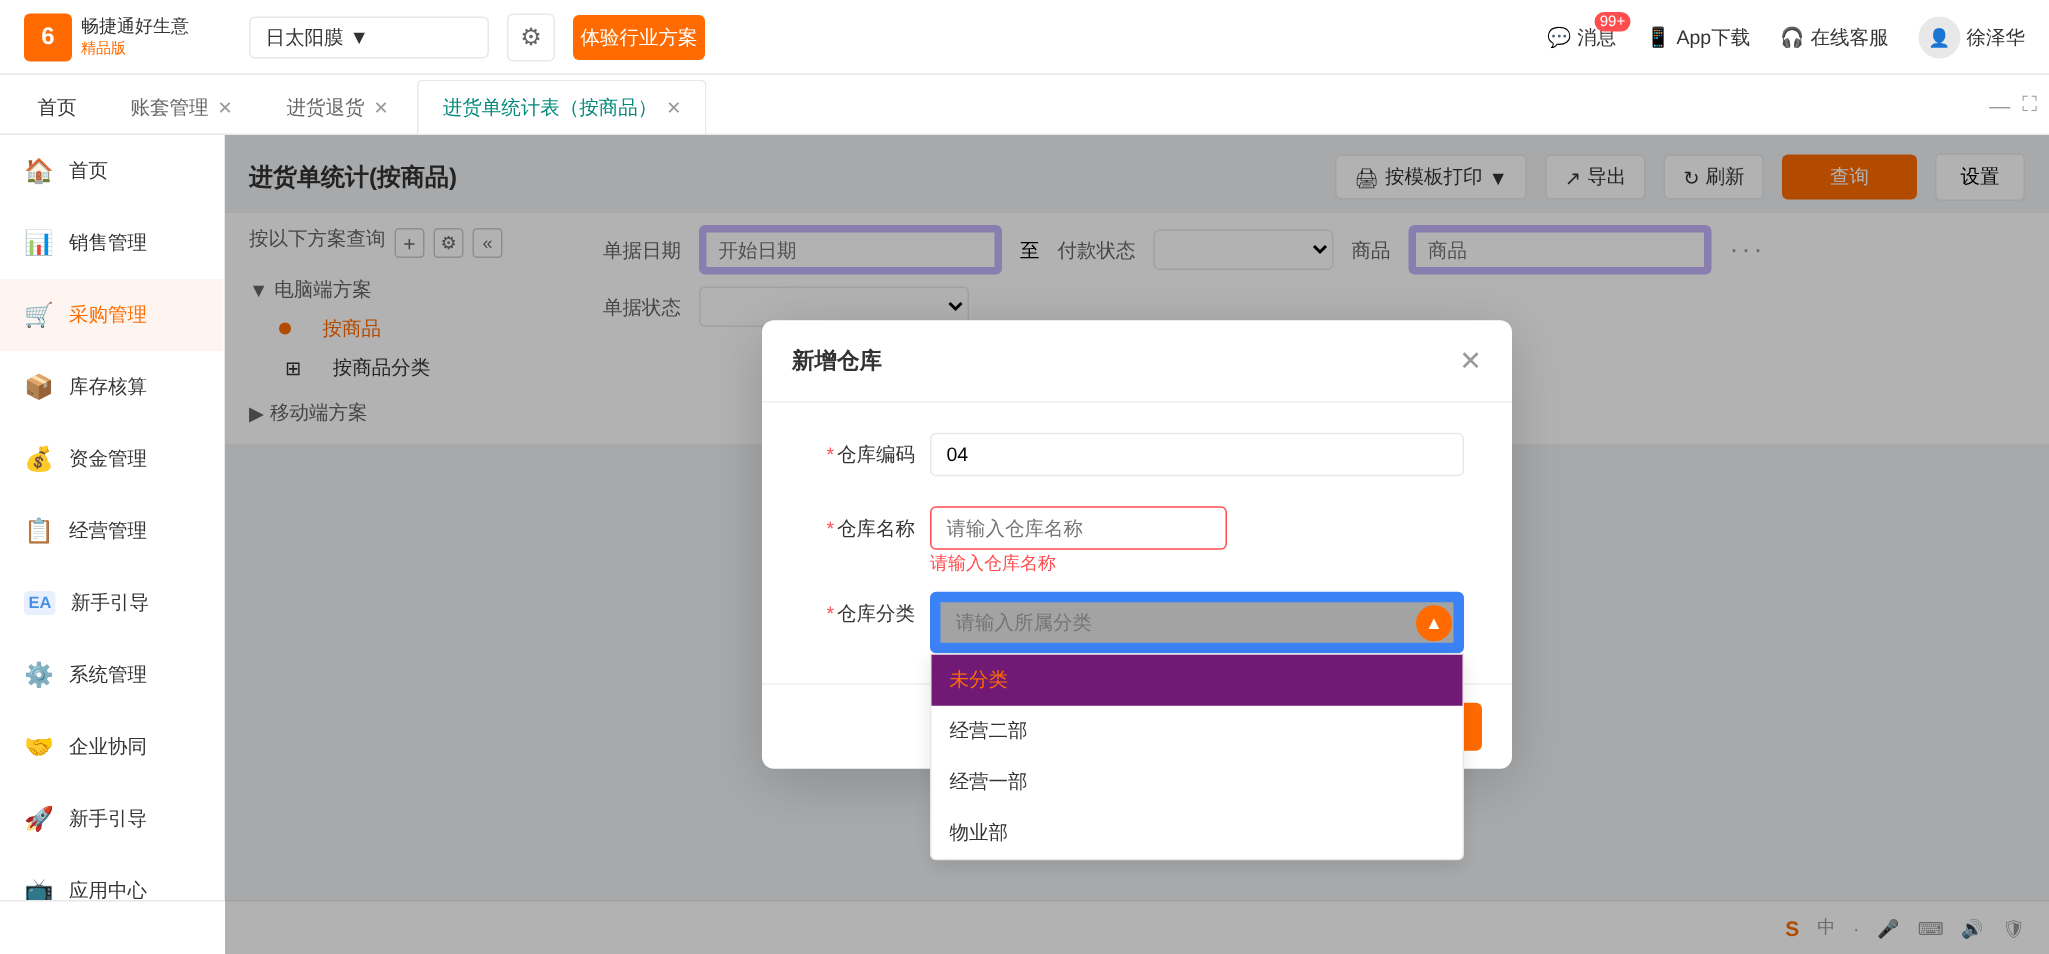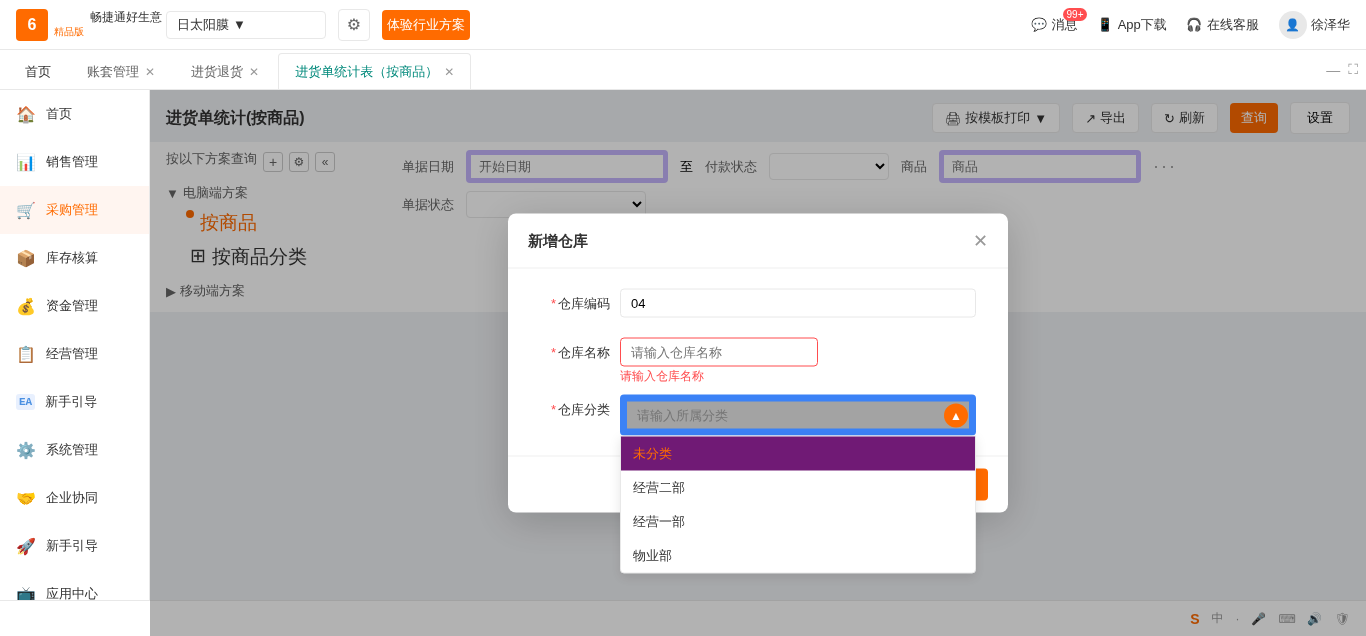--- a/index.html
+++ b/index.html
@@ -27,21 +27,21 @@
       height: 32px;
       background: #ff6b00;
       border-radius: 4px;
       display: flex;
       align-items: center;
       justify-content: center;
       color: #fff;
       font-size: 16px;
       font-weight: bold;
     }
-    .logo-text { font-size: 12px; color: #333; line-height: 1.3; margin-left: 36px; }
+    .logo-text { font-size: 12px; color: #333; line-height: 1.3; }
     .logo-sub { font-size: 10px; color: #ff6b00; }
     .header-center {
       flex: 1;
       display: flex;
       align-items: center;
       gap: 12px;
     }
     .store-selector {
       display: flex;
       align-items: center;
@@ -196,21 +196,21 @@
       border-radius: 4px;
       cursor: pointer;
       font-size: 13px;
       color: #333;
       background: #fff;
     }
     .query-btn {
       background: #ff6b00;
       color: #fff;
       border: none;
-      padding: 6px 11px;
+      padding: 6px 32px;
       border-radius: 4px;
       cursor: pointer;
       font-size: 13px;
     }
     .settings-btn {
       border: 1px solid #e8e8e8;
       background: #fff;
       padding: 6px 16px;
       border-radius: 4px;
       cursor: pointer;
@@ -237,22 +237,22 @@
       margin-top: 6px;
     }
     .tree-parent {
       color: #666;
       font-size: 13px;
       padding: 4px 0;
       display: flex; align-items: center; gap: 4px;
     }
     .tree-child {
       padding: 4px 0 4px 20px;
-      font-size: 19px;
-      display: flex; gap: 6px;
+      font-size: 13px;
+      display: flex; align-items: center; gap: 21px;
       color: #333;
     }
     .tree-child.active { color: #ff6b00; }
     .orange-dot {
       width: 8px; height: 8px;
       background: #ff6b00;
       border-radius: 50%;
     }
     .add-btn-small {
       width: 20px; height: 20px;
@@ -550,21 +550,21 @@
     </div>
     <div class="sidebar-item">
       <span class="sidebar-icon">💰</span>
       <span>资金管理</span>
     </div>
     <div class="sidebar-item">
       <span class="sidebar-icon">📋</span>
       <span>经营管理</span>
     </div>
     <div class="sidebar-item">
-      <span class="sidebar-icon" style="font-size:11px;font-weight:bold;color:#4a90e2;background:#e8f0fe;border-radius:3px;padding:2px 3px;font-family:Liberation Mono, monospace;">EA</span>
+      <span class="sidebar-icon" style="font-size:11px;font-weight:bold;color:#4a90e2;background:#e8f0fe;border-radius:3px;padding:2px 3px;">EA</span>
       <span>新手引导</span>
     </div>
     <div class="sidebar-item">
       <span class="sidebar-icon">⚙️</span>
       <span>系统管理</span>
     </div>
     <div class="sidebar-item">
       <span class="sidebar-icon">🤝</span>
       <span>企业协同</span>
     </div>

